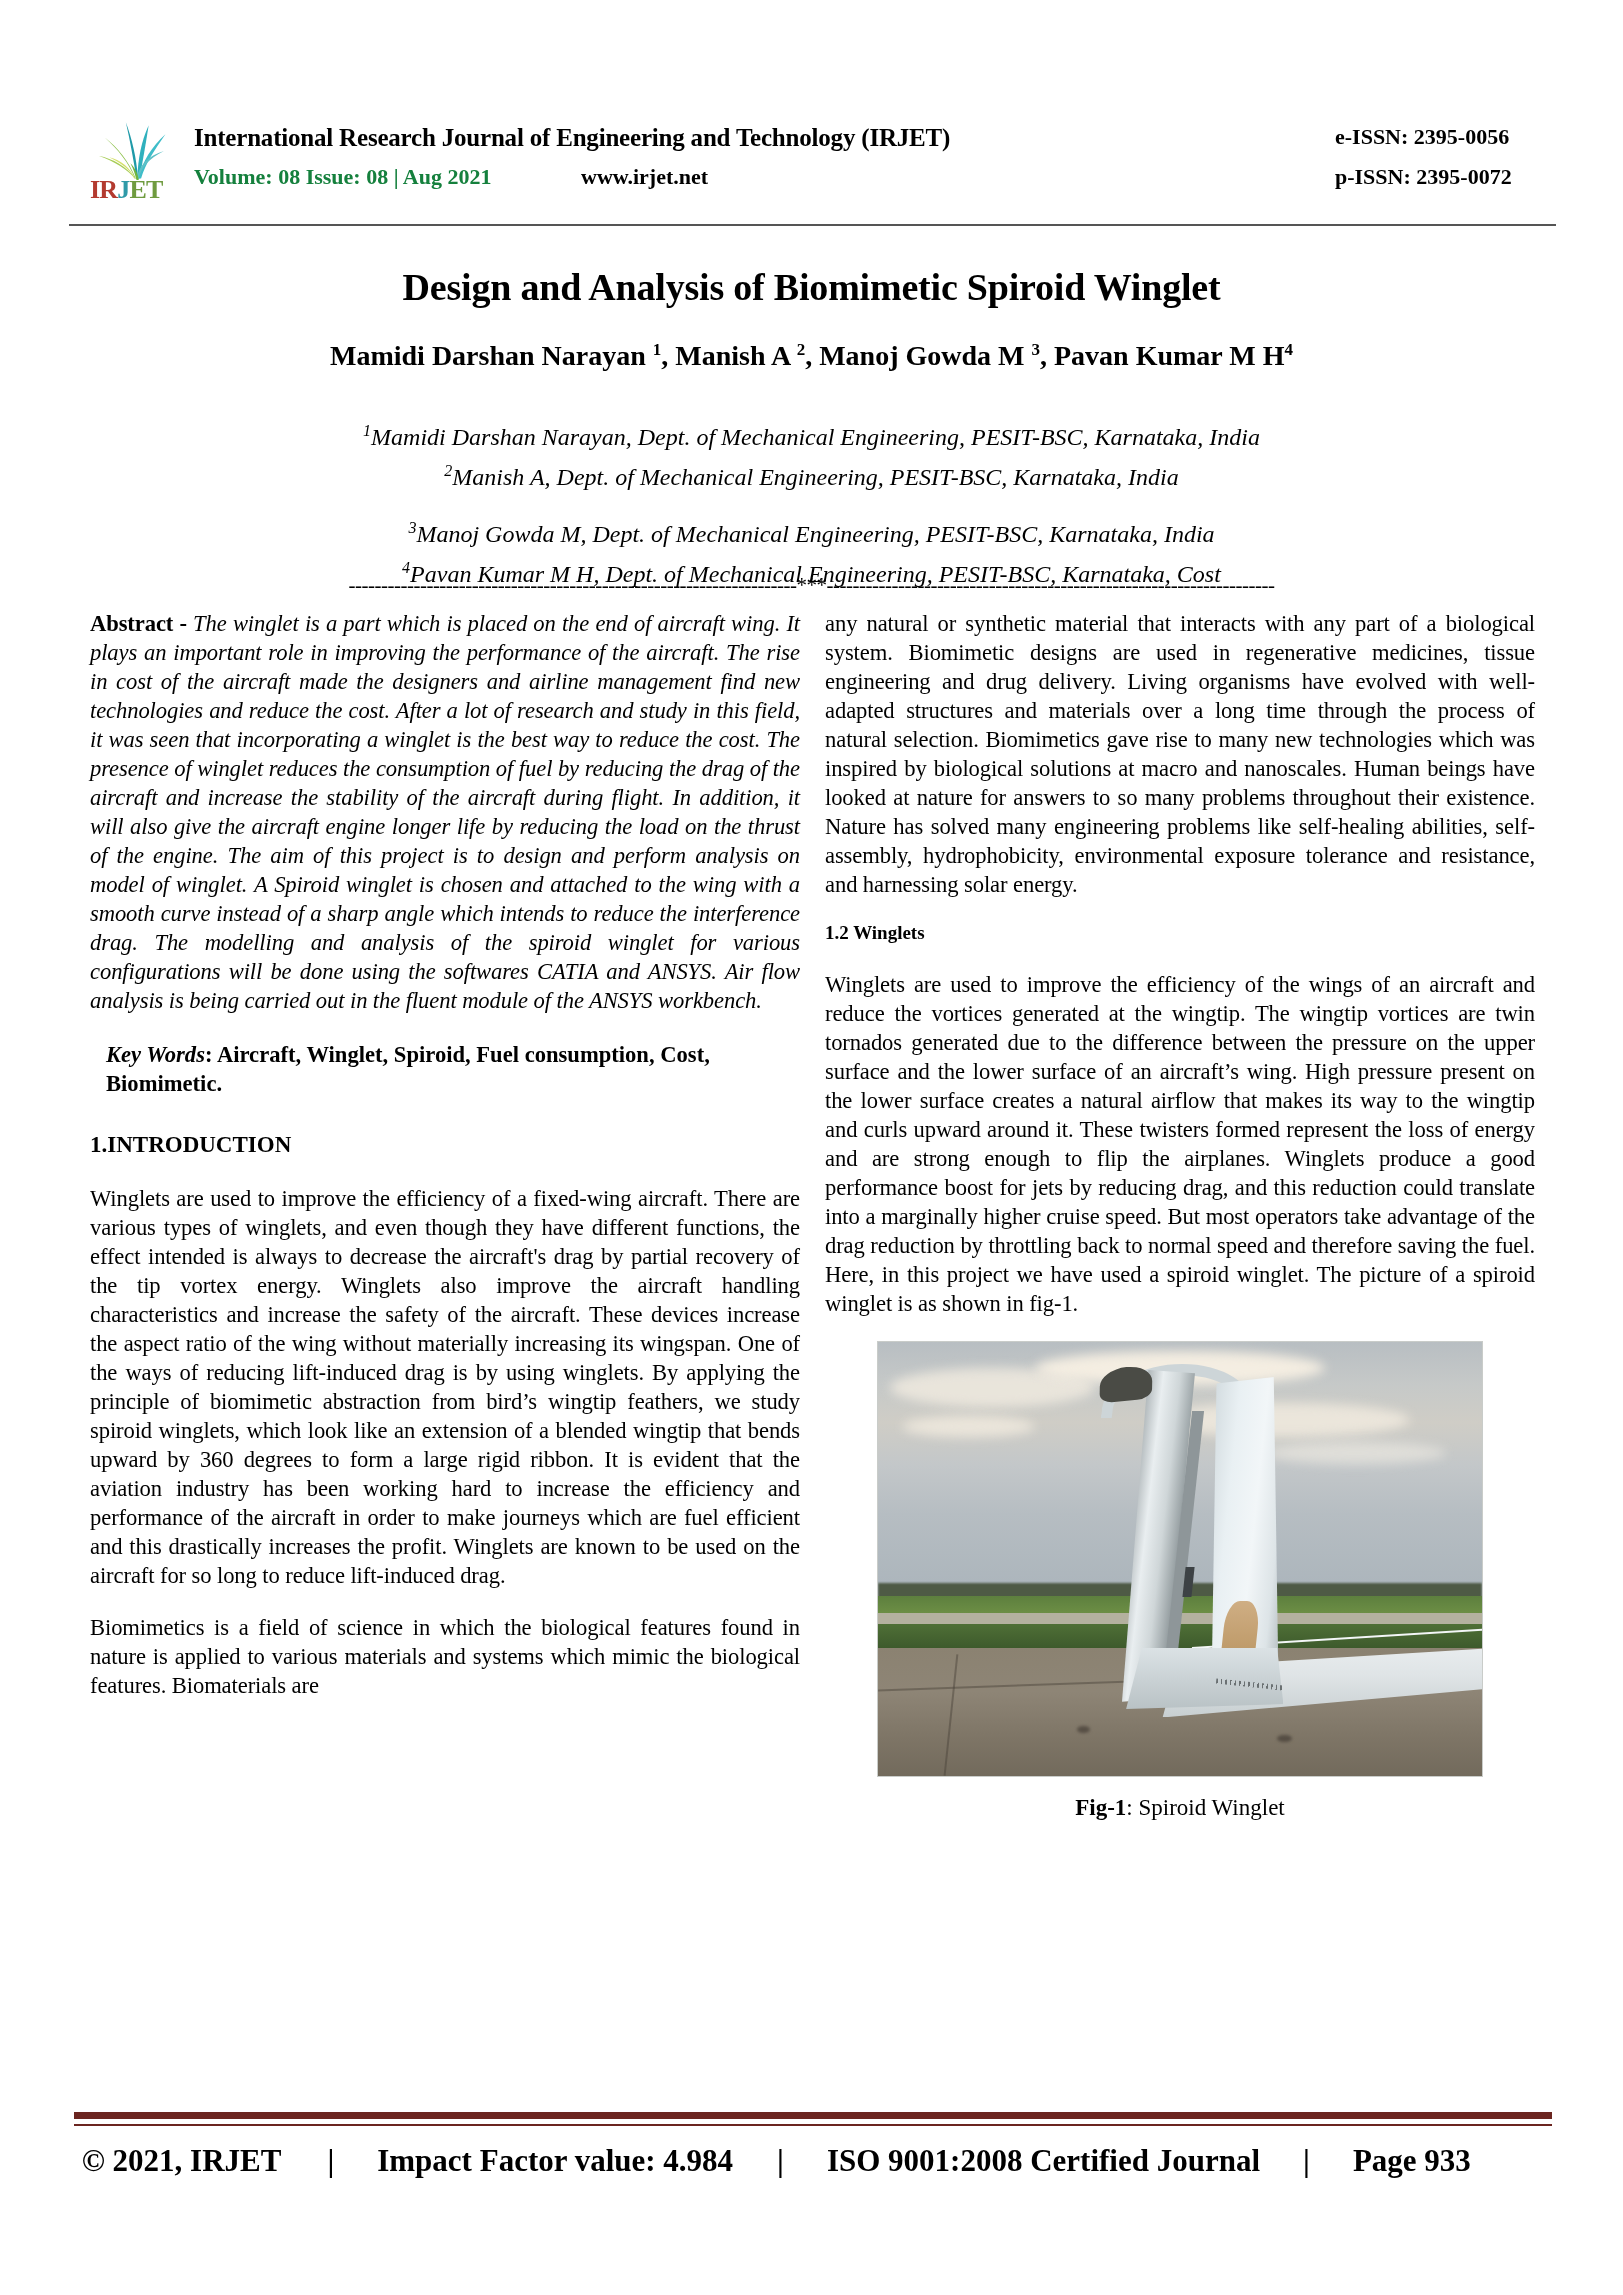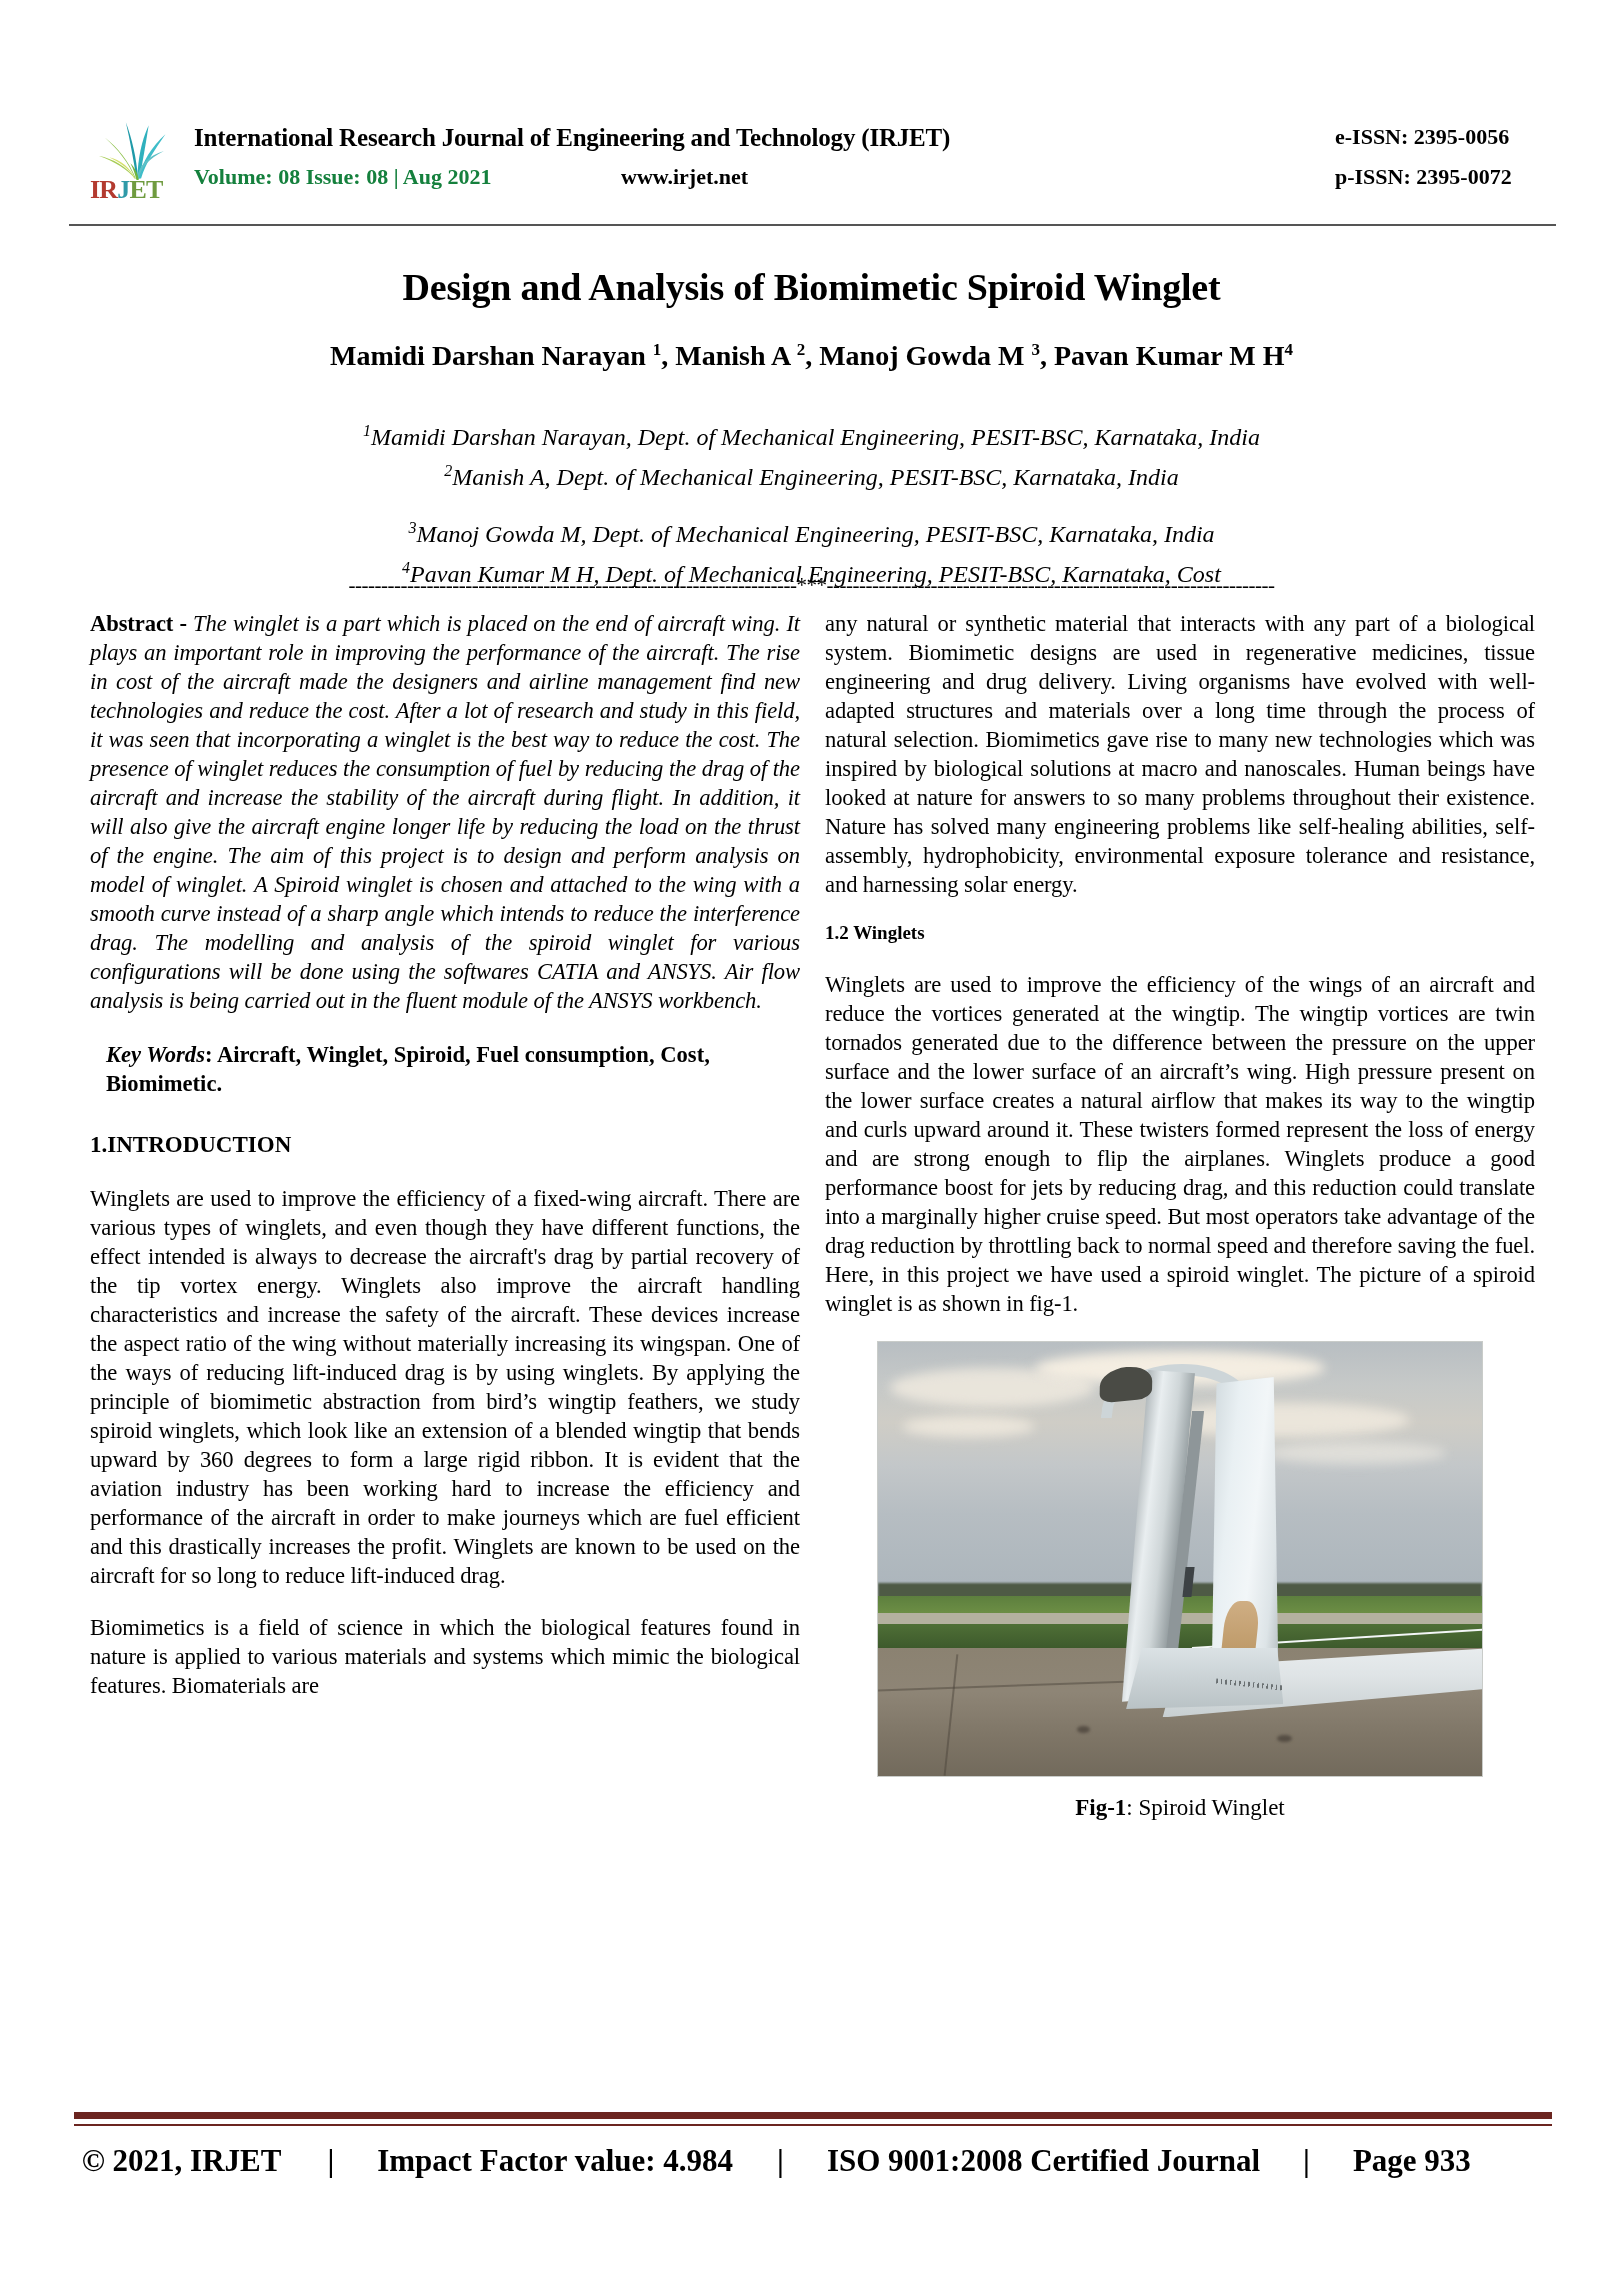--- a/index.html
+++ b/index.html
@@ -80,21 +80,20 @@
   }
   .web-line {
     position: absolute;
     left: 491px;
     top: 51px;
     font-family: "Liberation Serif", serif;
     font-weight: bold;
     font-size: 22px;
     color: #000;
     white-space: nowrap;
-    margin-left: 40px;
   }
   .issn-e {
     position: absolute;
     left: 1245px;
     top: 10.7px;
     font-family: "Liberation Serif", serif;
     font-weight: bold;
     font-size: 22px;
     white-space: nowrap;
   }

